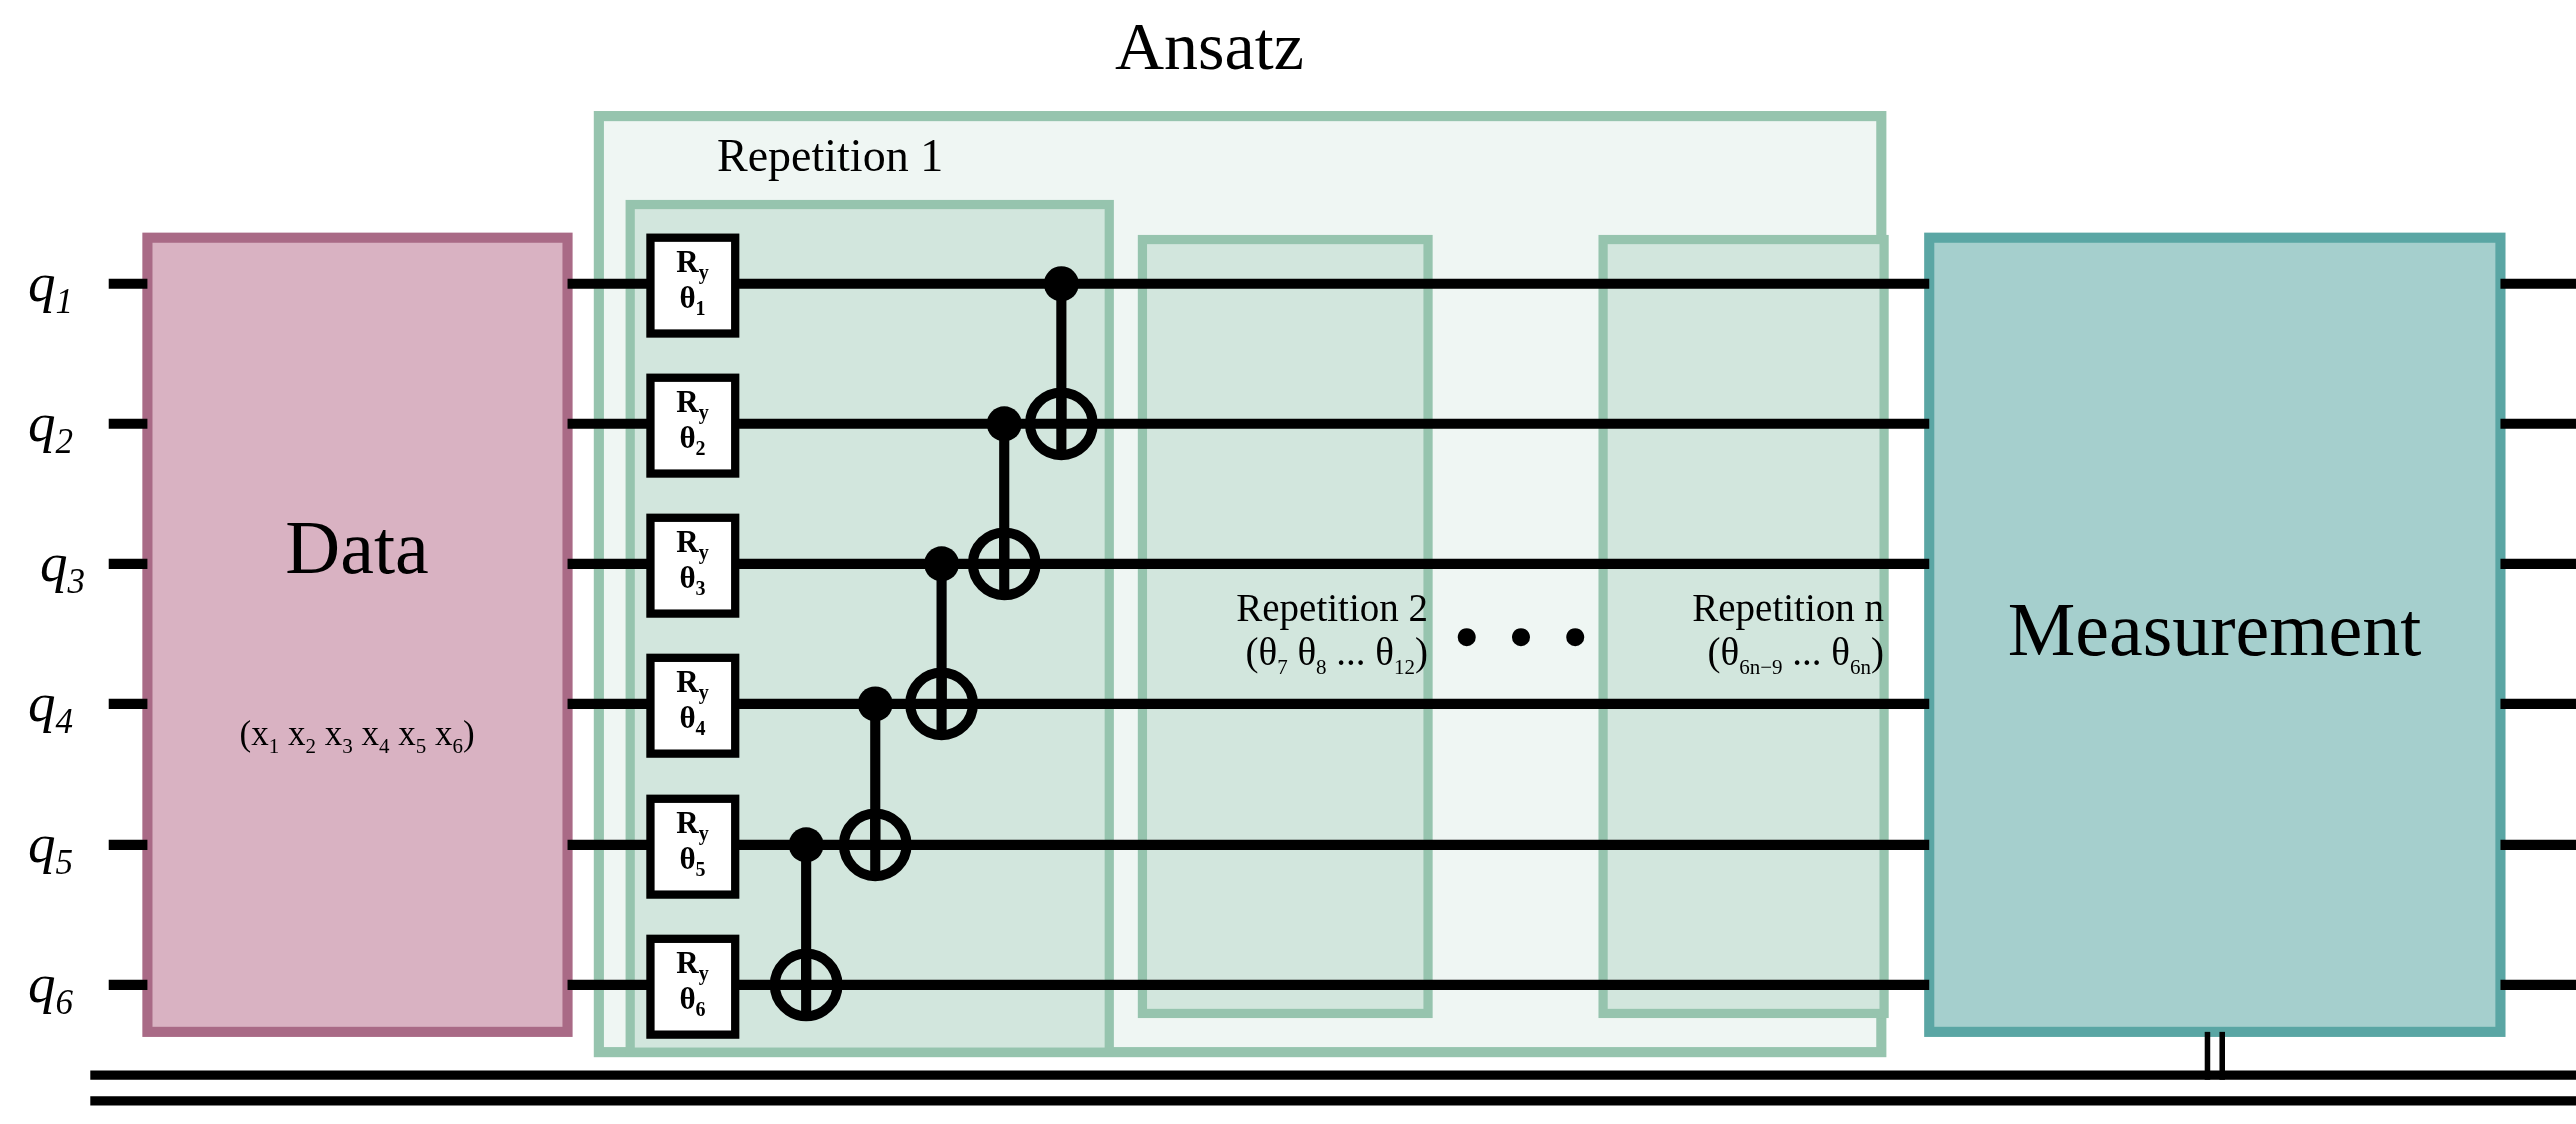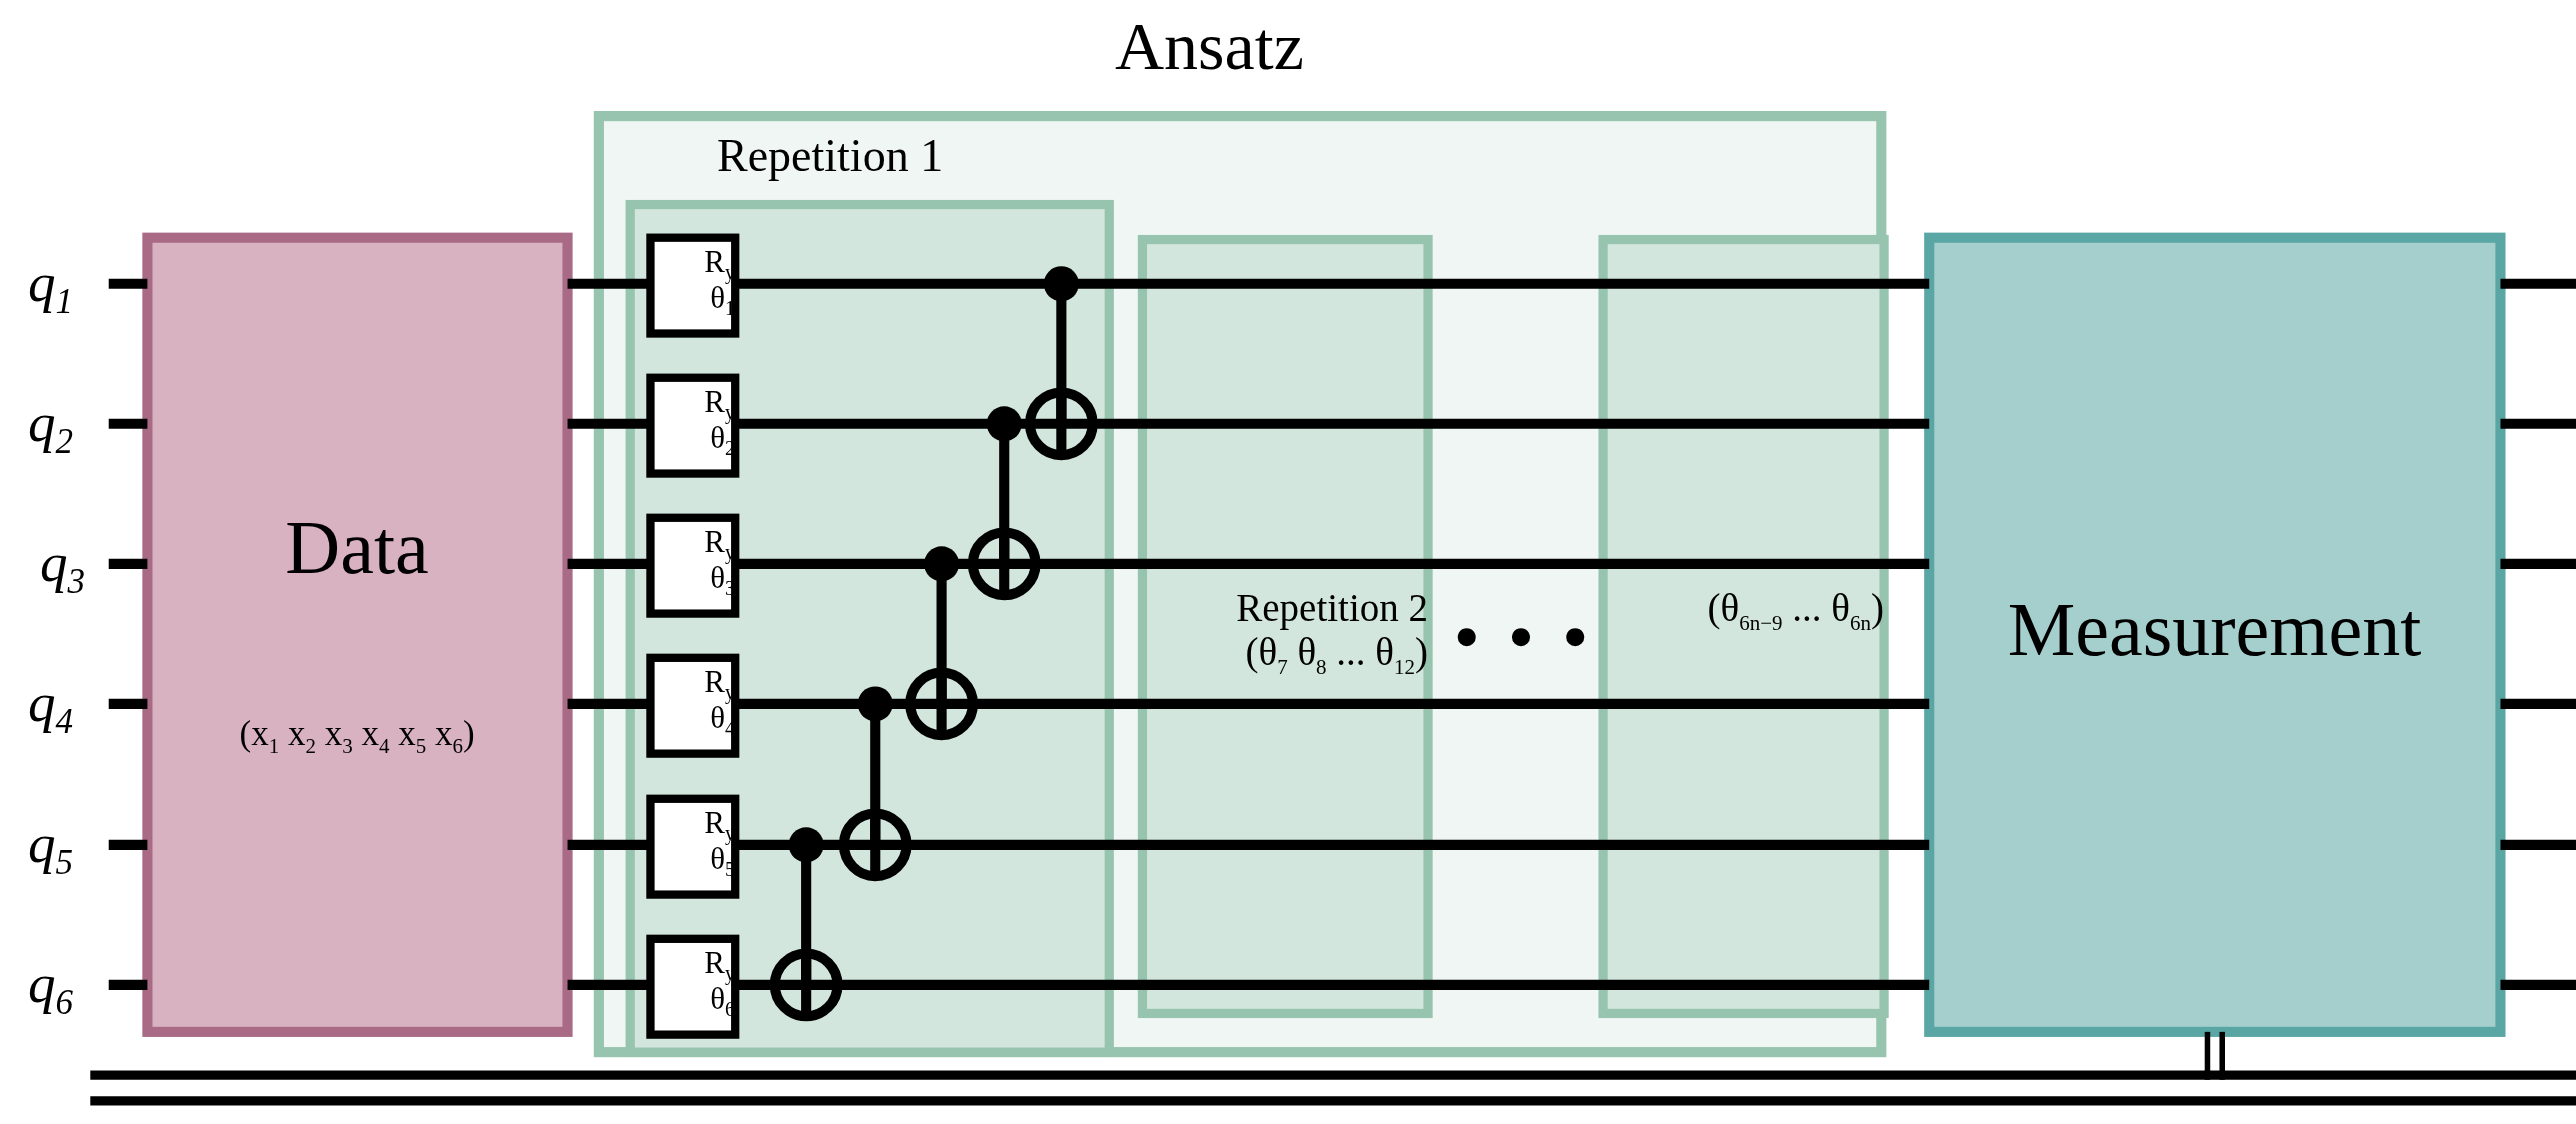--- a/index.html
+++ b/index.html
@@ -7,21 +7,21 @@
   #stage{position:relative;width:2576px;height:1124px;background:#fff;}
   svg{display:block;}
   .lbl{position:absolute;white-space:nowrap;color:#000;}
   .qlabel{font-style:italic;font-size:55px;font-family:"Liberation Serif",serif;}
   .qsub{font-size:35px;font-style:italic;vertical-align:sub;}
   .ansatz-title{font-size:68px;font-family:"Liberation Serif",serif;}
   .rep-title{font-size:46px;font-family:"Liberation Serif",serif;}
   .rep-inner-title{font-size:39px;font-family:"Liberation Serif",serif;text-align:right;line-height:1.12;}
   .big-box-title{font-size:76px;font-family:"Liberation Serif",serif;text-align:center;line-height:1.05;}
   .enc-sub{font-size:35px;font-family:"Liberation Serif",serif;text-align:center;}
-  .gate-txt{font-size:31px;font-family:"Liberation Serif",serif;line-height:0.98;text-align:right;}
+  .gate-txt{font-size:31px;font-family:"Liberation Serif",serif;line-height:0.98;text-align:center;font-weight:bold;}
   .sub{font-size:21px;vertical-align:sub;}
   .supsub{font-size:20px;vertical-align:sub;}
 </style>
 </head>
 <body>
 
 <div id="stage">
 
   <svg width="2576" height="1124" style="position:absolute;left:0;top:0;" viewBox="0 0 2796 1220">
 
@@ -173,20 +173,21 @@
 
   <div class="lbl rep-inner-title" style="left:1142px;top:586px;width:286px;">
     <div>Repetition 2</div>
     <div>(<span>θ</span><span class="sub">7</span>
       <span>θ</span><span class="sub">8</span>
       <span>...</span>
       <span>θ</span><span class="sub">12</span>)</div>
   </div>
 
   <div class="lbl rep-inner-title" style="left:1603px;top:586px;width:281px;">
+    <div>Repetition n</div>
     <div>(<span>θ</span><span class="sub">6n−9</span>
       <span>...</span>
       <span>θ</span><span class="sub">6n</span>)</div>
   </div>
 
   <div class="lbl" style="left:1454px;top:611px;width:129px;text-align:center;font-size:42px;letter-spacing:9.2px;">● ● ●</div>
 
   <div class="lbl big-box-title" style="left:1929px;top:590px;width:571px;">Measurement</div>
 
 </div>

